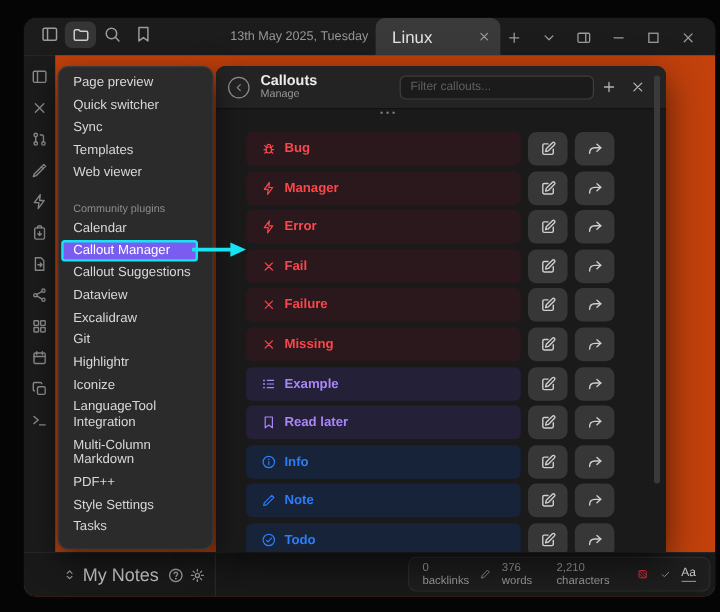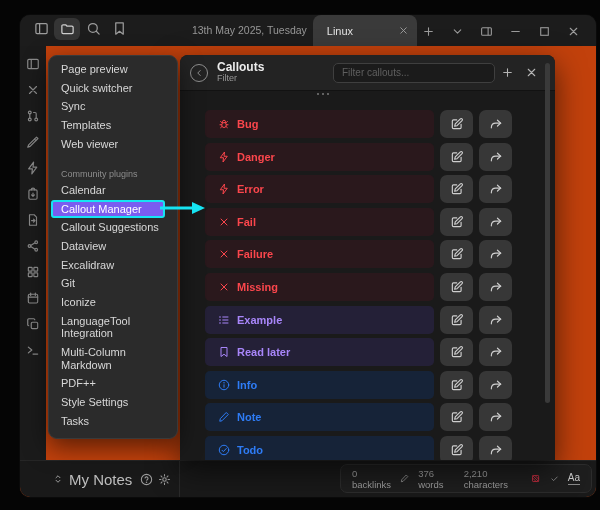--- a/index.html
+++ b/index.html
@@ -10,21 +10,21 @@
   svg{display:block}
 
   
   .titlebar{flex:0 0 31px;background:#1c1c1c;display:flex;align-items:flex-end;padding:0 12px 0 8px}
   .tb-row{display:flex;align-items:center;height:31px}
   .tb-ic{width:26px;height:22px;display:flex;align-items:center;justify-content:center;color:#9b9b9b;border-radius:6px;margin-top:-4px}
   .tb-ic svg{width:15px;height:15px}
   .tb-ic.active{background:#353535;color:#cdcdcd}
   .tab-date{width:148px;margin-left:54px;text-align:center;font-size:10.5px;color:#979797;padding-bottom:10px}
   .tab-active{height:31px;width:118px;background:#3a3a3a;border-radius:8px 8px 0 0;display:flex;align-items:center;
-              padding:0 8px 0 14px;font-size:11px;color:#e3e3e3}
+              padding:0 8px 0 14px;font-size:14px;color:#e3e3e3}
   .tab-close{margin-left:auto;color:#9f9f9f;display:flex}
   .tab-close svg{width:11px;height:11px}
   .tb-right{margin-left:auto;display:flex;align-items:center;gap:7px;padding-bottom:5px}
   .tb-right .tb-ic{margin-top:0;height:20px;width:22px}
   .tb-right .tb-ic svg{width:13px;height:13px}
 
   
   .main{flex:1;position:relative;background:#c2410c}
   .ribbon{position:absolute;left:0;top:0;bottom:37px;width:26px;background:#1b1b1b;
           display:flex;flex-direction:column;align-items:center;padding-top:11px;gap:12px;color:#8b8b8b}
@@ -339,20 +339,21 @@
         <div class="menu-item">Sync</div>
         <div class="menu-item">Templates</div>
         <div class="menu-item">Web viewer</div>
         <div class="menu-header">Community plugins</div>
         <div class="menu-item">Calendar</div>
         <div class="menu-item highlight">Callout Manager</div>
         <div class="menu-item">Callout Suggestions</div>
         <div class="menu-item">Dataview</div>
         <div class="menu-item">Excalidraw</div>
         <div class="menu-item">Git</div>
+        <div class="menu-item">Highlightr</div>
         <div class="menu-item">Iconize</div>
         <div class="menu-item">LanguageTool Integration</div>
         <div class="menu-item">Multi-Column Markdown</div>
         <div class="menu-item">PDF++</div>
         <div class="menu-item">Style Settings</div>
         <div class="menu-item">Tasks</div>
       </div>
 
       <svg class="anno-arrow" width="48" height="16" viewBox="0 0 48 16">
         <line x1="1" y1="8" x2="34" y2="8" stroke="#16e4f2" stroke-width="3"></line>
@@ -361,21 +362,21 @@
 
       <div class="panel">
         <div class="p-header">
           <div class="p-back">
               <svg viewBox="0 0 24 24">
                 <use href="#sy-back"></use>
               </svg>
             </div>
           <div class="p-titles">
             <div class="p-title">Callouts</div>
-            <div class="p-sub">Filter</div>
+            <div class="p-sub">Manage</div>
           </div>
           <input class="p-filter" type="text" placeholder="Filter callouts..." style="">
           <div class="p-hbtn">
               <svg viewBox="0 0 24 24">
                 <use href="#sy-plus"></use>
               </svg>
             </div>
           <div class="p-hbtn">
               <svg viewBox="0 0 24 24">
                 <use href="#sy-x"></use>
@@ -407,21 +408,21 @@
                   <use href="#sy-forward"></use>
                 </svg>
               </div>
           </div>
 
           <div class="row" style="top:50.6px">
             <div class="pill v-red">
                 <svg viewBox="0 0 24 24">
                   <use href="#sy-zap"></use>
                 </svg>
-                <span>Danger</span>
+                <span>Manager</span>
               </div>
             <div class="rbtn">
                 <svg viewBox="0 0 24 24">
                   <use href="#sy-edit"></use>
                 </svg>
               </div>
             <div class="rbtn">
                 <svg viewBox="0 0 24 24">
                   <use href="#sy-forward"></use>
                 </svg>

